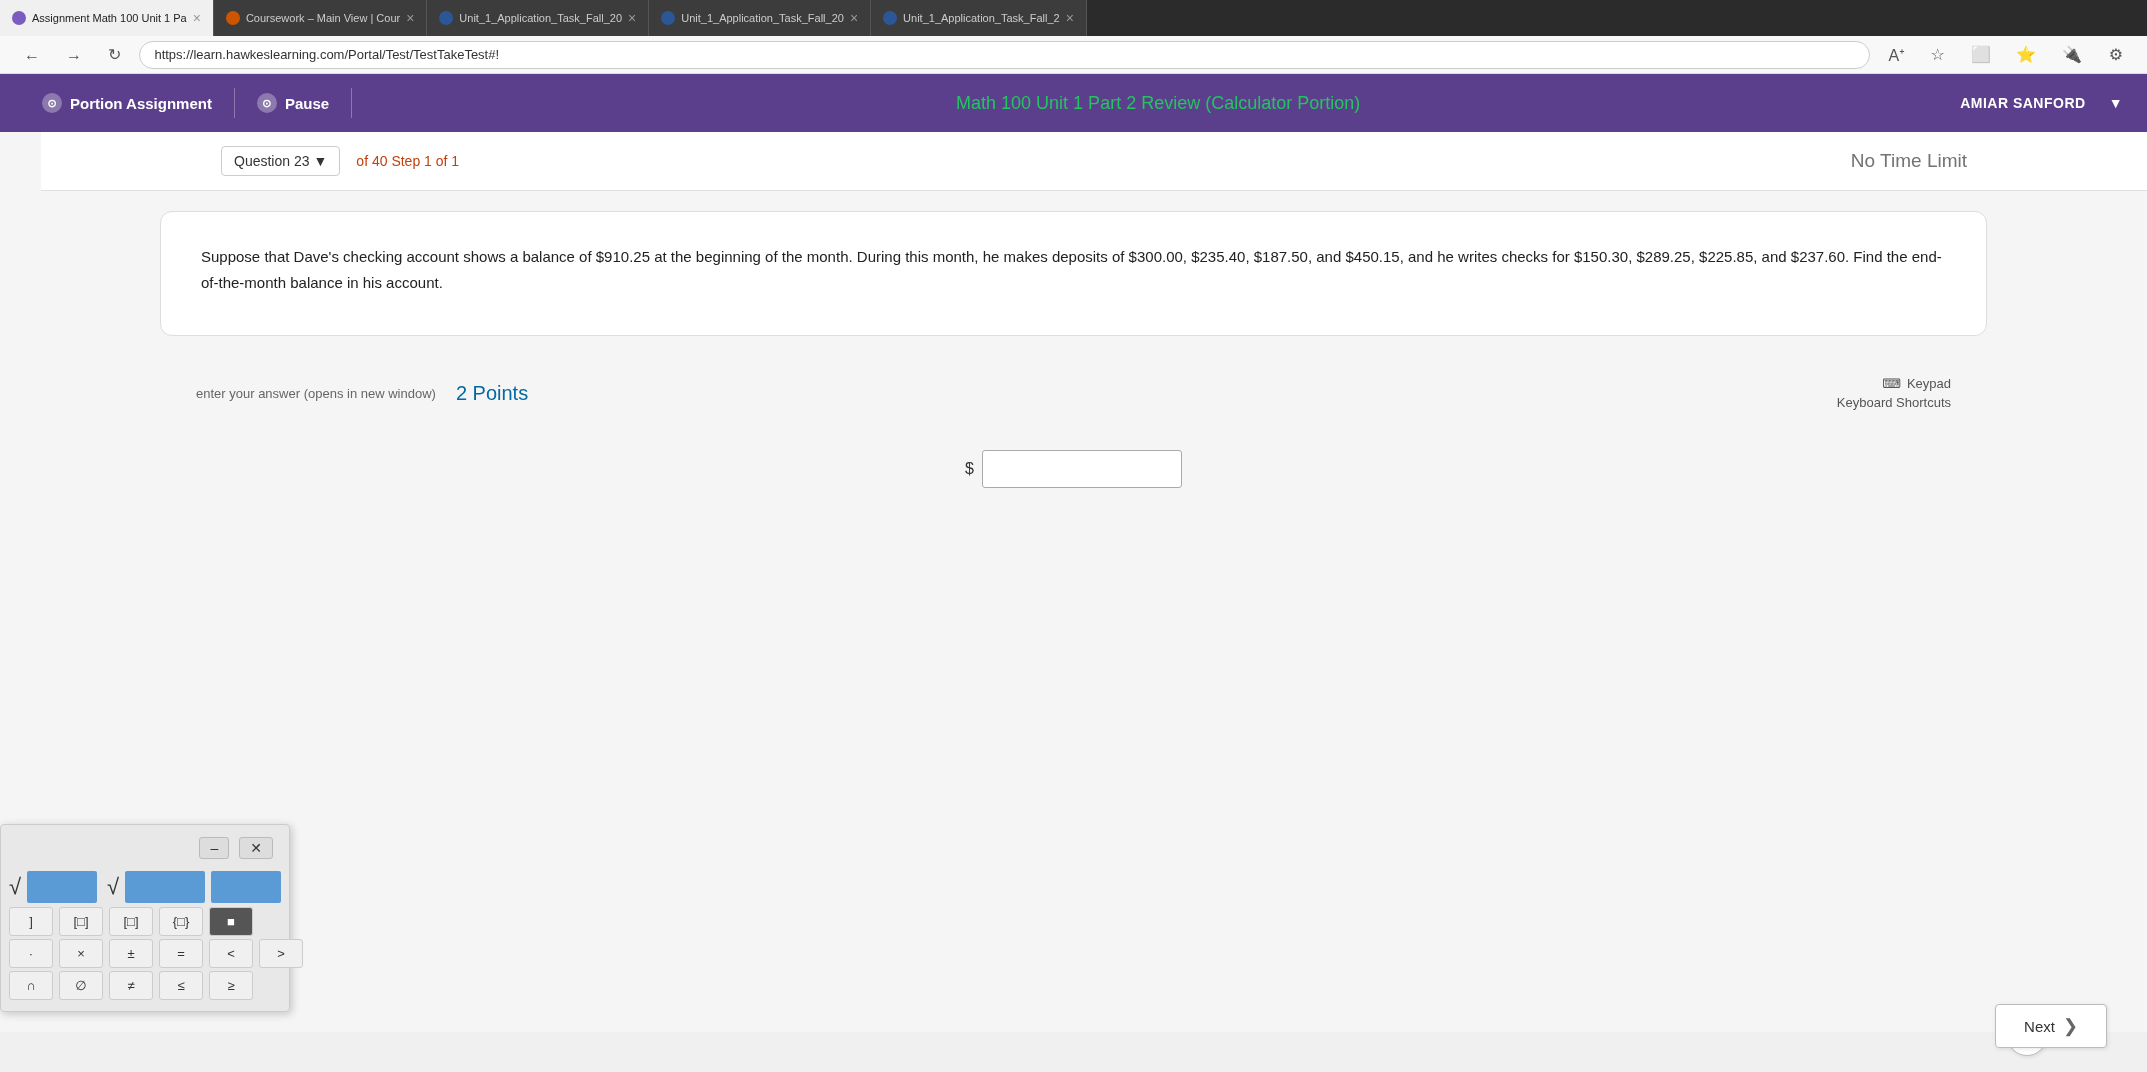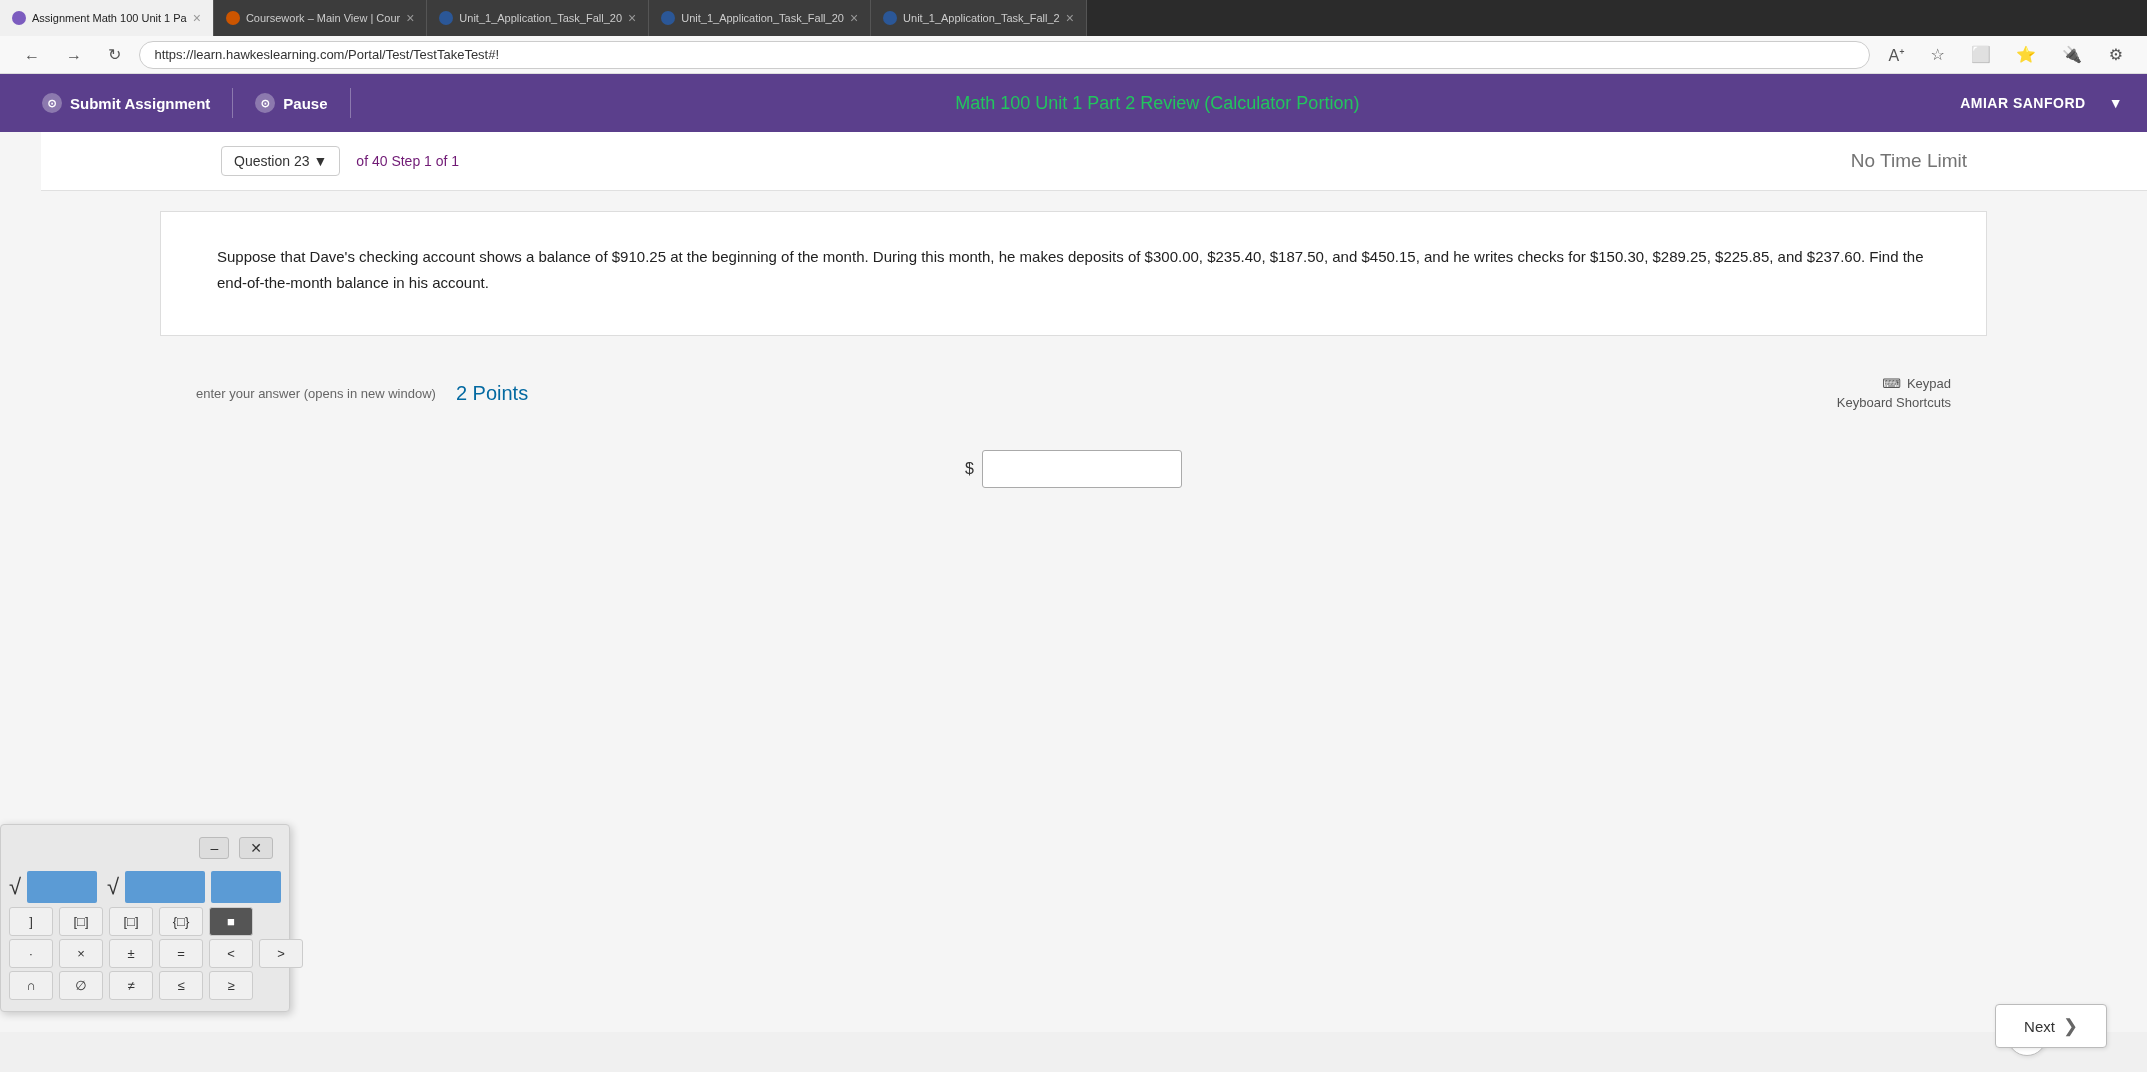--- a/index.html
+++ b/index.html
@@ -27,25 +27,25 @@
     .header-title { flex: 1; color: #22c55e; font-size: 18px; font-weight: 400; text-align: center; }
     .header-user { color: white; font-size: 14px; font-weight: 600; letter-spacing: 0.5px; display: flex; align-items: center; gap: 23px; }
     .header-divider { width: 1px; background: rgba(255,255,255,0.3); height: 30px; margin: 0 4px; }
 
     
     .main-content { background: #f5f5f5; display: flex; flex-direction: column; min-height: 900px; }
 
     
     .question-bar { background: white; display: flex; align-items: center; padding: 14px 180px; border-bottom: 1px solid #e0e0e0; gap: 16px; margin-left: 41px; }
     .question-selector { display: flex; align-items: center; gap: 4px; border: 1px solid #ccc; border-radius: 4px; padding: 6px 12px; font-size: 14px; color: #333; cursor: pointer; background: white; }
-    .question-of { font-size: 14px; color: #701a75; }
+    .question-of { font-size: 14px; color: #c2410c; }
     .time-limit { margin-left: auto; font-size: 19px; color: #737373; }
 
     
-    .question-content { background: white; margin: 20px 160px; padding: 32px 56px; border: 1px solid #ddd; border-radius: 0; font-size: 15px; line-height: 1.7; color: #222; }
+    .question-content { background: white; margin: 20px 160px; padding: 32px 40px; border: 1px solid #ddd; border-radius: 12px; font-size: 15px; line-height: 1.7; color: #222; }
     .question-content p { margin-bottom: 8px; }
 
     
     .answer-area { margin: 0 160px; padding: 20px 36px; display: flex; align-items: center; gap: 20px; position: relative; }
     .answer-label { font-size: 13px; color: #666; cursor: pointer; }
     .points-label { font-size: 20px; color: #0369a1; }
     .answer-tools { margin-left: auto; display: flex; flex-direction: column; align-items: flex-end; gap: 4px; }
     .tool-btn { font-size: 13px; color: #555; cursor: pointer; display: flex; align-items: center; gap: 6px; }
 
     
@@ -110,21 +110,21 @@
   <span class="browser-btn">☆</span>
   <span class="browser-btn">⬜</span>
   <span class="browser-btn">⭐</span>
   <span class="browser-btn">🔌</span>
   <span class="browser-btn">⚙</span>
 </div>
 
 <div class="app-header">
   <div class="header-btn">
     <div class="circle-icon">⊙</div>
-    <span>Submit Assignment</span>
+    <span>Portion Assignment</span>
   </div>
   <div class="header-divider"></div>
   <div class="header-btn">
     <div class="circle-icon">⊙</div>
     <span>Pause</span>
   </div>
   <div class="header-divider"></div>
   <div class="header-title">Math 100 Unit 1 Part 2 Review (Calculator Portion)</div>
   <div class="header-user">
     <span>AMIAR SANFORD</span>

